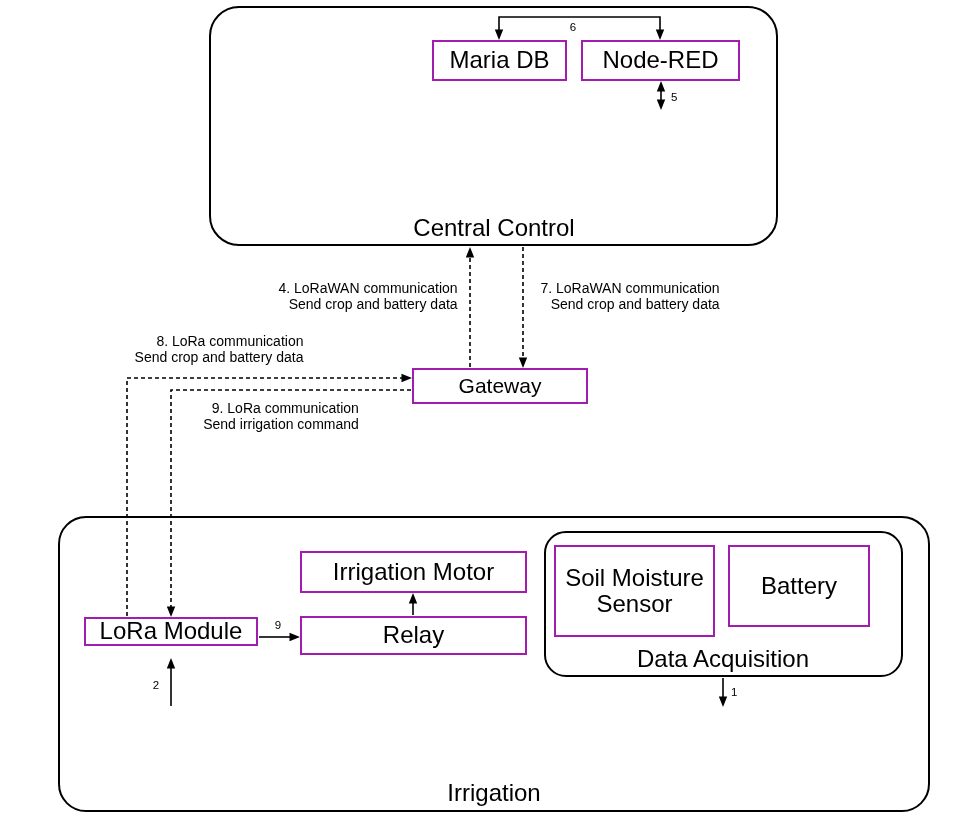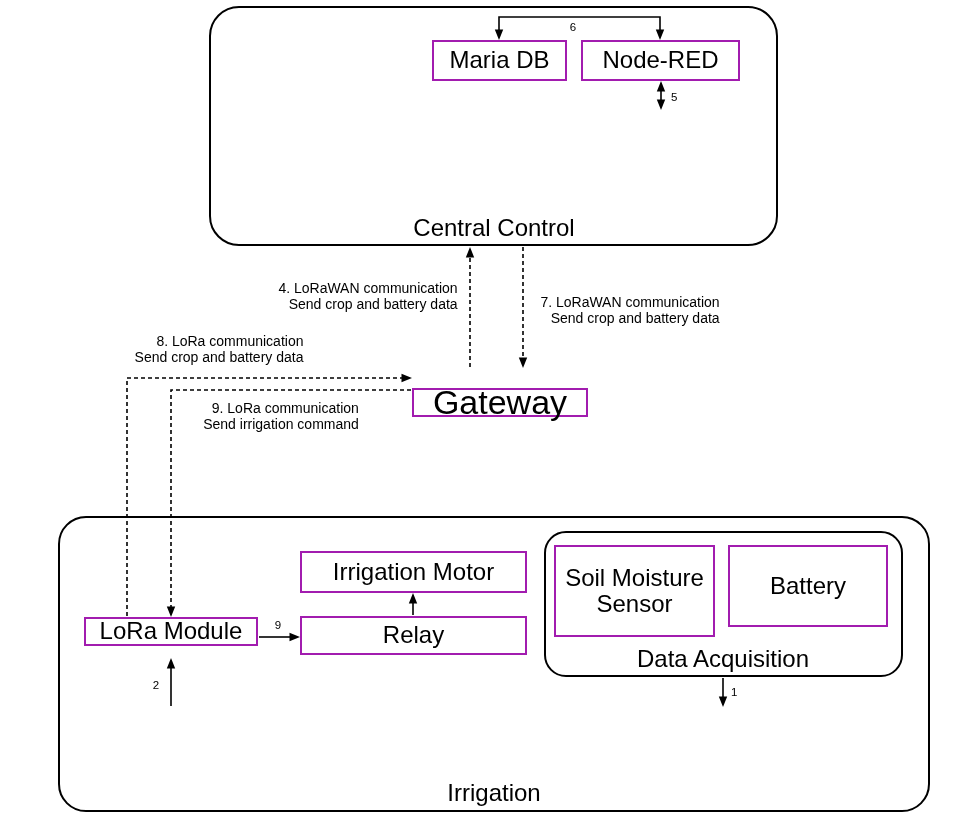--- a/index.html
+++ b/index.html
@@ -40,27 +40,27 @@
 
   <div class="group" style="left:58px;top:516px;width:872px;height:296px;border-radius:28px;"></div>
   <div class="group-label" style="left:494px;top:779px;">Irrigation</div>
 
   <div class="group" style="left:544px;top:531px;width:359px;height:146px;border-radius:22px;"></div>
   <div class="group-label" style="left:723px;top:645px;">Data Acquisition</div>
 
   <div class="node" style="left:432px;top:40px;width:135px;height:41px;">Maria DB</div>
   <div class="node" style="left:581px;top:40px;width:159px;height:41px;">Node-RED</div>
 
-  <div class="node" style="left:412px;top:368px;width:176px;height:29px;font-size:34px;margin-top:20px;">Gateway</div>
+  <div class="node" style="left:412px;top:368px;width:176px;height:36px;font-size:21px;">Gateway</div>
 
   <div class="node" style="left:84px;top:617px;width:174px;height:29px;">LoRa Module</div>
   <div class="node" style="left:300px;top:616px;width:227px;height:39px;">Relay</div>
   <div class="node" style="left:300px;top:551px;width:227px;height:42px;">Irrigation Motor</div>
   <div class="node" style="left:554px;top:545px;width:161px;height:92px;padding:0 4px;">Soil Moisture Sensor</div>
-  <div class="node" style="left:728px;top:545px;width:160px;height:82px;">Battery</div>
+  <div class="node" style="left:728px;top:545px;width:142px;height:82px;">Battery</div>
 
   <svg class="wires" width="980" height="824" viewBox="0 0 980 824">
     <g stroke="#000000" stroke-width="1.6" fill="none">
 
       <path d="M499 30 L499 17 L660 17 L660 30"></path>
 
       <path d="M661 89 L661 102"></path>
 
       <path d="M259 637 L291 637"></path>
 
@@ -91,21 +91,21 @@
       <polygon points="523,368 518.8,357.5 527.2,357.5"></polygon>
       <polygon points="412,378 401.5,373.8 401.5,382.2"></polygon>
       <polygon points="171,617 166.8,606.5 175.2,606.5"></polygon>
     </g>
   </svg>
 
   <div class="annotation" style="left:368px;top:280px;">
     <div>4. LoRaWAN communication</div>
     <div>Send crop and battery data</div>
   </div>
-  <div class="annotation" style="left:630px;top:280px;margin-top:14px;">
+  <div class="annotation" style="left:630px;top:280px;">
     <div>7. LoRaWAN communication</div>
     <div>Send crop and battery data</div>
   </div>
   <div class="annotation" style="left:219px;top:333px;">
     <div>8. LoRa communication</div>
     <div>Send crop and battery data</div>
   </div>
   <div class="annotation" style="left:281px;top:400px;">
     <div>9. LoRa communication</div>
     <div>Send irrigation command</div>

